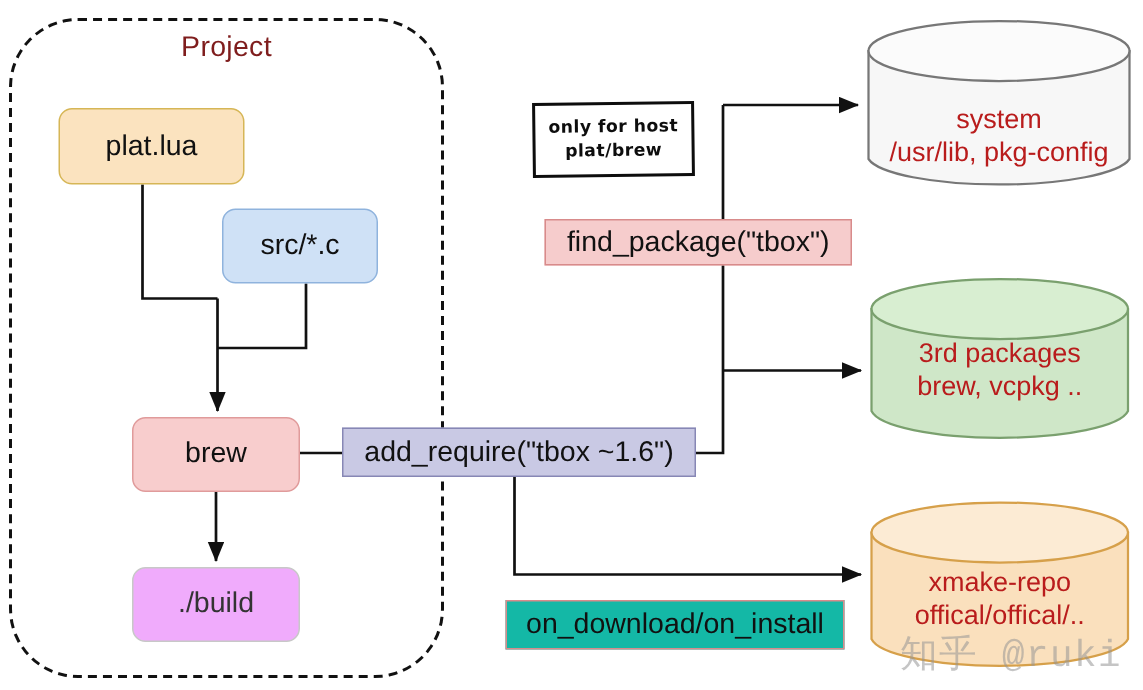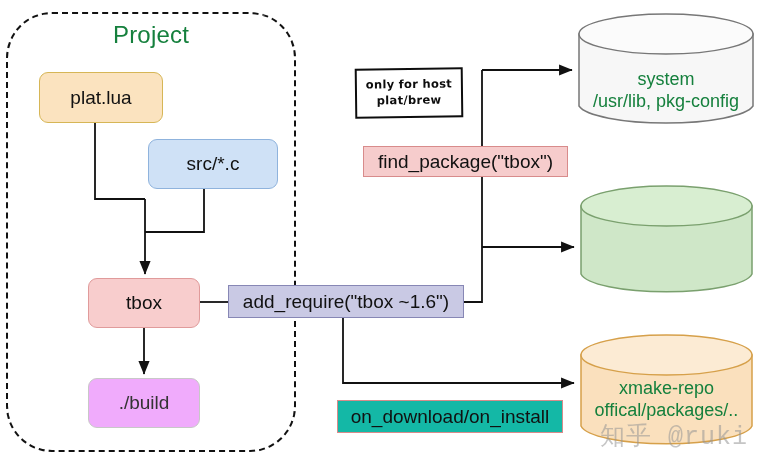--- a/index.html
+++ b/index.html
@@ -36,22 +36,22 @@
     border-radius: 46px;
     box-sizing: border-box;
     background: transparent;
   }
   .project-title {
     position: absolute;
     left: 6px;
     top: 21px;
     width: 290px;
     text-align: center;
-    font-size: 24px;
-    color: #15803d;
+    font-size: 19px;
+    color: #7f1d1d;
     letter-spacing: .2px;
   }
 
   
   .node {
     position: absolute;
     box-sizing: border-box;
     border-radius: 9px;
     display: flex;
     align-items: center;
@@ -59,21 +59,21 @@
     font-size: 19px;
     color: #111111;
     text-align: center;
     line-height: 1.15;
   }
   .node-xmakelua {
     left: 39px; top: 72px; width: 124px; height: 51px;
     background: #fbe3bf; border: 1.6px solid #d6b656;
   }
   .node-src {
-    left: 148px; top: 139px; width: 130px; height: 50px;
+    left: 148px; top: 139px; width: 104px; height: 50px;
     background: #cfe1f6; border: 1.6px solid #8fb3dd;
   }
   .node-xmake {
     left: 88px; top: 278px; width: 112px; height: 50px;
     background: #f8cdcd; border: 1.6px solid #e09b9b;
   }
   .node-build {
     left: 88px; top: 378px; width: 112px; height: 50px;
     background: #f0abfc; border: 1.6px solid #c8c8c8;
     color: #333333;
@@ -134,21 +134,21 @@
   .cyl {
     position: absolute;
   }
   .cyl .cyl-svg { position: absolute; left: 0; top: 0; }
   .cyl .cyl-text {
     position: absolute;
     left: 0;
     width: 100%;
     text-align: center;
     font-size: 18px;
-    color: #15803d;
+    color: #b91c1c;
     line-height: 1.22;
     white-space: pre-line;
   }
   .cyl-system { left: 577px; top: 12px; width: 178px; height: 116px; }
   .cyl-system .cyl-text { top: 57px; }
   .cyl-third { left: 579px; top: 185px; width: 175px; height: 110px; }
   .cyl-third .cyl-text { top: 40px; }
   .cyl-repo { left: 579px; top: 333px; width: 175px; height: 115px; }
   .cyl-repo .cyl-text { top: 45px; }
 
@@ -200,21 +200,21 @@
   <div class="project-box"></div>
   <div class="project-title">Project</div>
 
   <div class="node node-xmakelua">
     <span>plat.lua</span>
   </div>
   <div class="node node-src">
     <span>src/*.c</span>
   </div>
   <div class="node node-xmake">
-    <span>tbox</span>
+    <span>brew</span>
   </div>
   <div class="node node-build">
     <span>./build</span>
   </div>
 
   <div class="label-box lbl-addrequire">
     <span>add_require("tbox ~1.6")</span>
   </div>
   <div class="label-box lbl-findpackage">
     <span>find_package("tbox")</span>
@@ -237,26 +237,28 @@
     </svg>
     <div class="cyl-text">system
 /usr/lib, pkg-config</div>
   </div>
 
   <div class="cyl cyl-third">
     <svg class="cyl-svg" width="175" height="110" viewBox="0 0 175 110" xmlns="http://www.w3.org/2000/svg">
       <path d="M2,21 L2,89 A86,20 0 0 0 173,89 L173,21 Z" fill="#cfe7c8" stroke="#7aa06e" stroke-width="1.5"></path>
       <ellipse cx="87.5" cy="21" rx="85.5" ry="20" fill="#d8eed1" stroke="#7aa06e" stroke-width="1.5"></ellipse>
     </svg>
+    <div class="cyl-text">3rd packages
+brew, vcpkg ..</div>
   </div>
 
   <div class="cyl cyl-repo">
     <svg class="cyl-svg" width="175" height="115" viewBox="0 0 175 115" xmlns="http://www.w3.org/2000/svg">
       <path d="M2,22 L2,93 A86,20 0 0 0 173,93 L173,22 Z" fill="#fae0bd" stroke="#d6a04a" stroke-width="1.5"></path>
       <ellipse cx="87.5" cy="22" rx="85.5" ry="20" fill="#fcebd4" stroke="#d6a04a" stroke-width="1.5"></ellipse>
     </svg>
     <div class="cyl-text">xmake-repo
-offical/packages/..</div>
+offical/offical/..</div>
   </div>
 
   <div class="watermark">知乎 @ruki</div>
 
 </div>
 
 </body></html>

